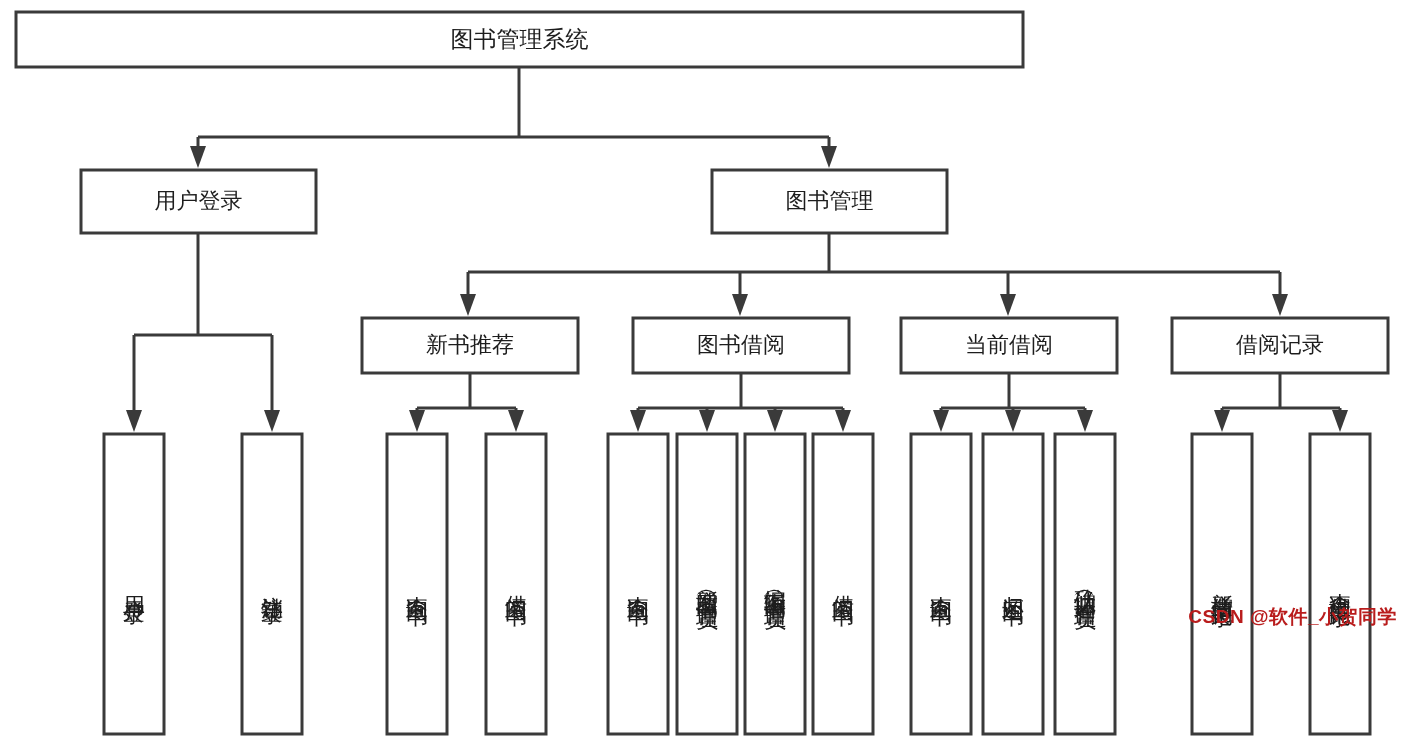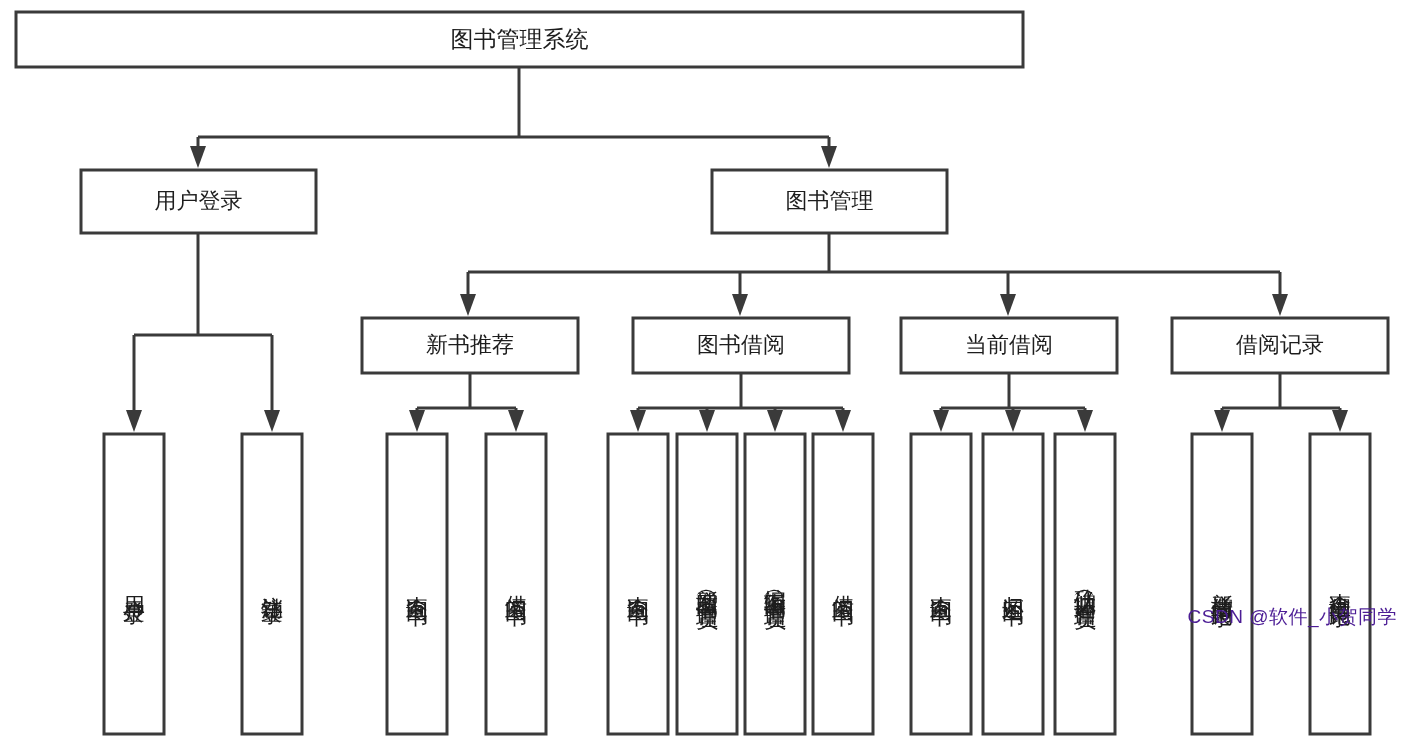--- a/index.html
+++ b/index.html
@@ -70,23 +70,24 @@
     letter-spacing: 3px;
     color: #1d1d1d;
     white-space: nowrap;
   }
   .watermark {
     position: absolute;
     right: 8px;
     bottom: 6px;
     font-family: "Liberation Sans", "DejaVu Sans", sans-serif;
     font-size: 19px;
-    color: #4c1d95;
+    color: #b91c1c;
     letter-spacing: 0.5px;
     user-select: none;
+    font-weight: bold;
   }
 </style>
 </head>
 <body>
 
 <div id="diagram-root">
   <svg class="diagram-canvas" id="diagram-svg" viewBox="0 0 1405 747" xmlns="http://www.w3.org/2000/svg">
       <line x1="519" y1="67" x2="519" y2="137" class="connector"></line>
       <line x1="198" y1="137" x2="829" y2="137" class="connector"></line>
       <line x1="198" y1="137" x2="198" y2="150" class="connector"></line>

